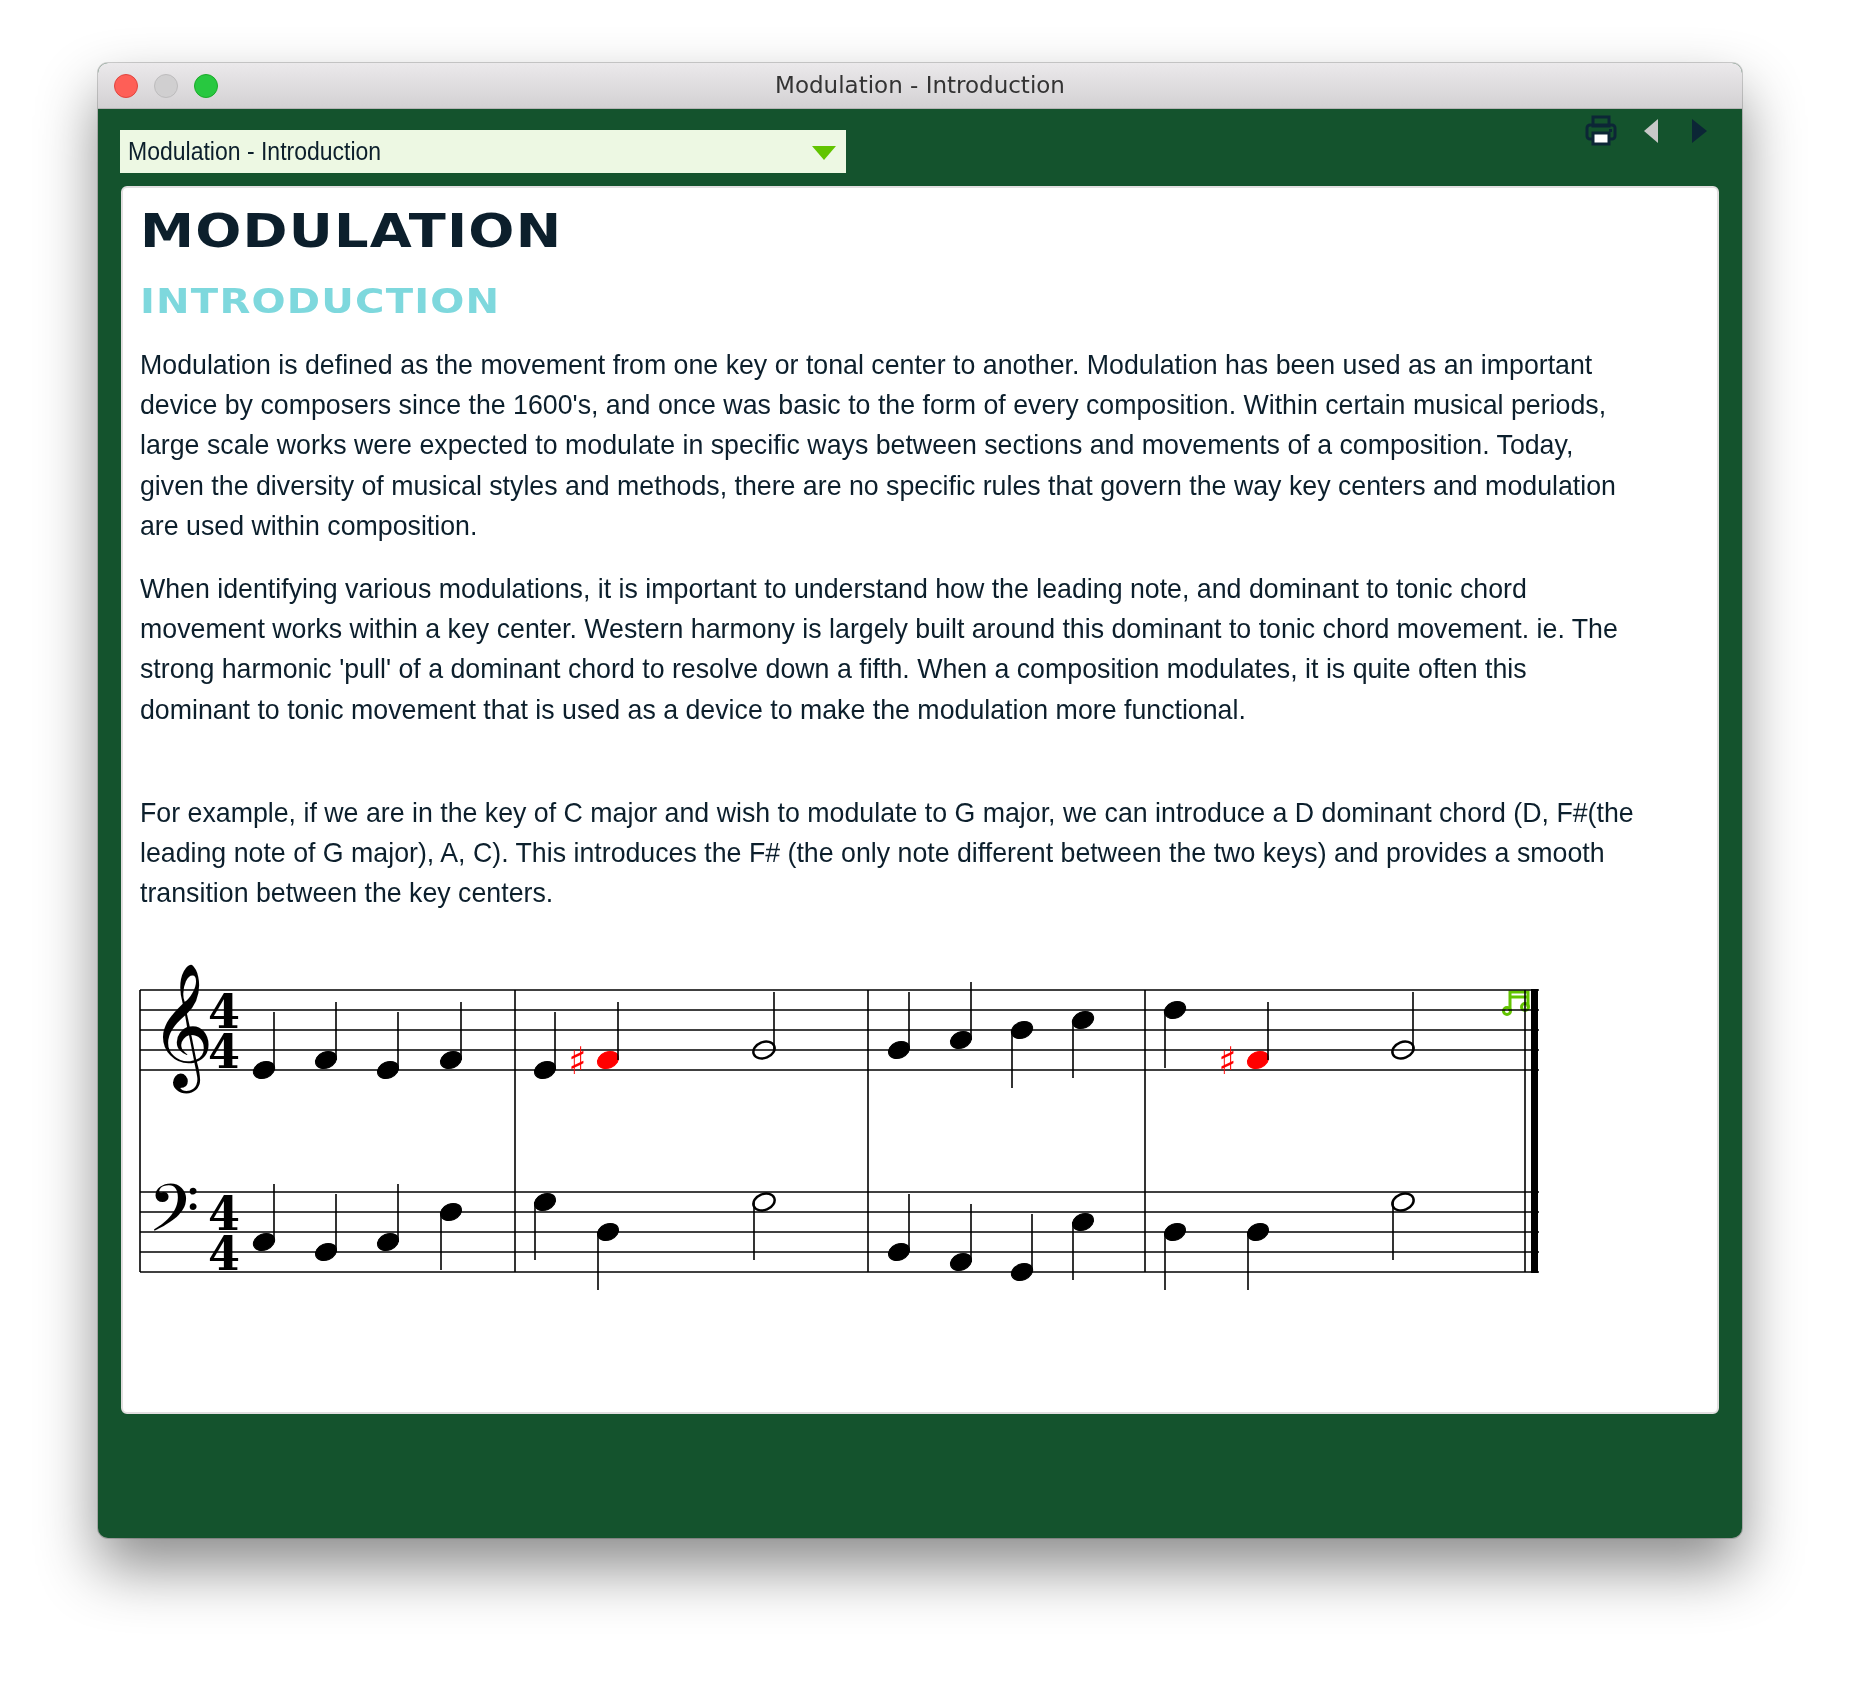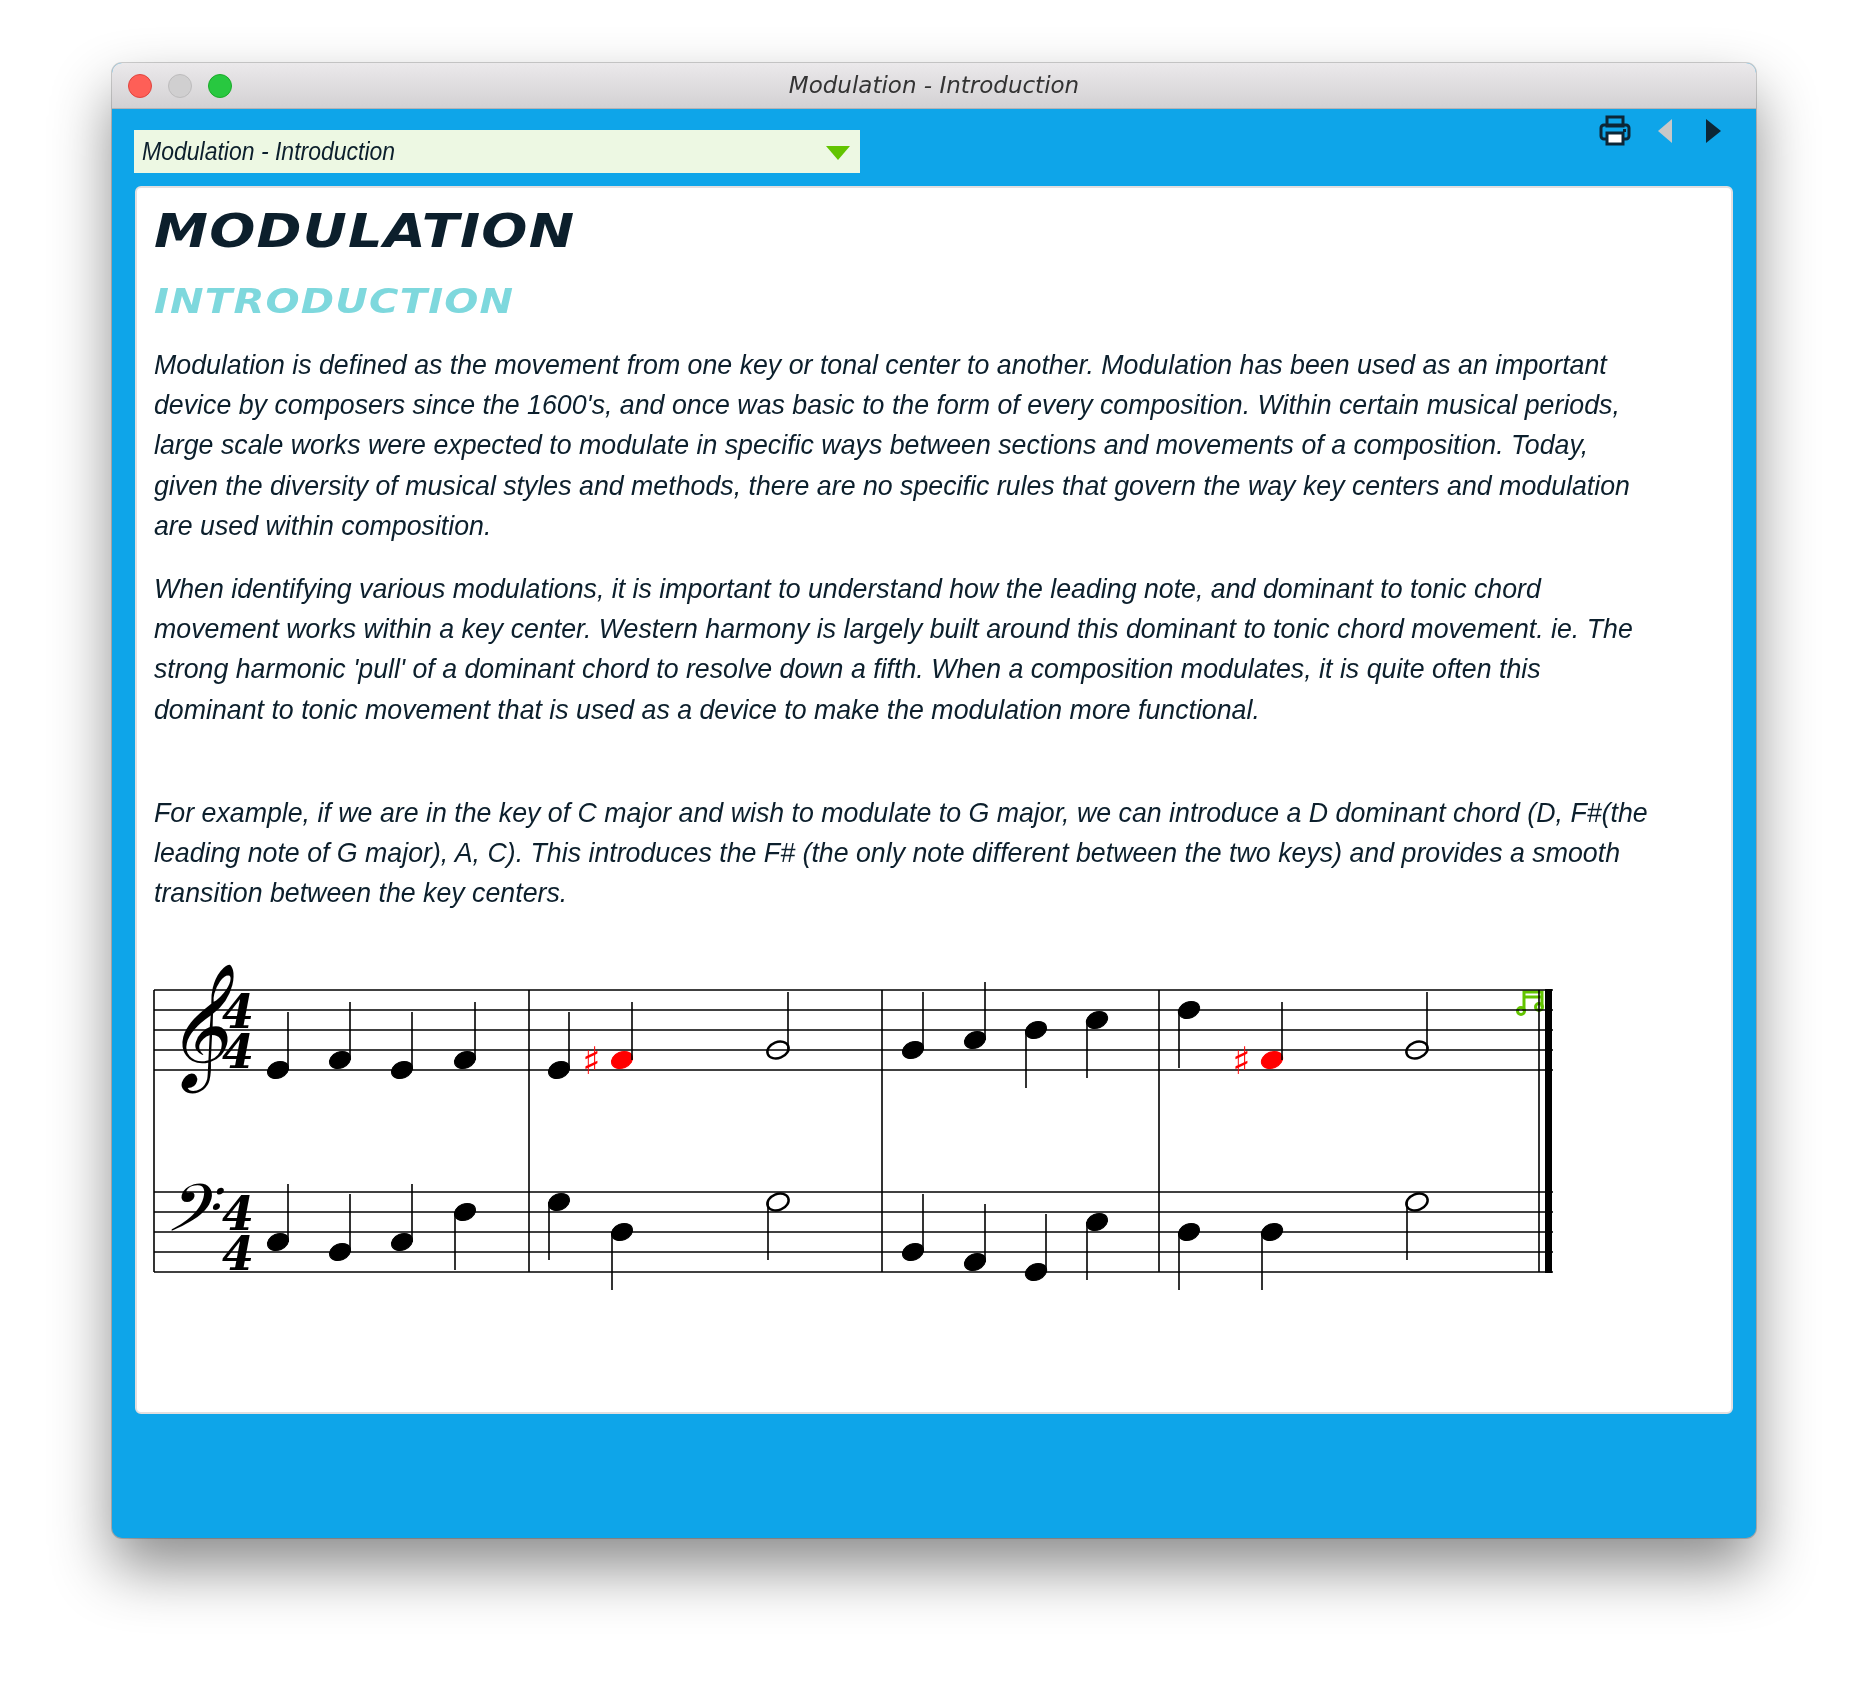--- a/index.html
+++ b/index.html
@@ -2,25 +2,24 @@
 <html><head>
 <meta charset="utf-8">
 <style>
   html, body { margin: 0; padding: 0; }
   body {
     width: 1868px; height: 1698px; position: relative; overflow: hidden;
     background: #ffffff;
     font-family: "Liberation Sans", sans-serif;
   }
   .window {
-    position: absolute; left: 112px; top: 63px; width: 1644px; height: 1475px;
-    background: #0ea5e9; border-radius: 10px;
+    position: absolute; left: 98px; top: 63px; width: 1644px; height: 1475px;
+    background: #14532d; border-radius: 10px;
     box-shadow: 0 30px 60px rgba(0,0,0,0.45), 0 0 0 1px rgba(0,0,0,0.18);
     overflow: hidden;
-    font-style: italic;
   }
   .titlebar {
     position: absolute; left: 0; top: 0; right: 0; height: 45px;
     background: linear-gradient(#ebe9eb, #d3d1d3);
     border-bottom: 1px solid #b5b3b5;
   }
   .traffic { position: absolute; top: 11px; width: 24px; height: 24px; border-radius: 50%; box-sizing: border-box; }
   .traffic.close { left: 16px; background: #fe5f57; border: 1px solid #e0443e; }
   .traffic.min { left: 56px; background: #d0cfd0; border: 1px solid #bdbcbd; }
   .traffic.max { left: 96px; background: #28c840; border: 1px solid #1aab29; }

